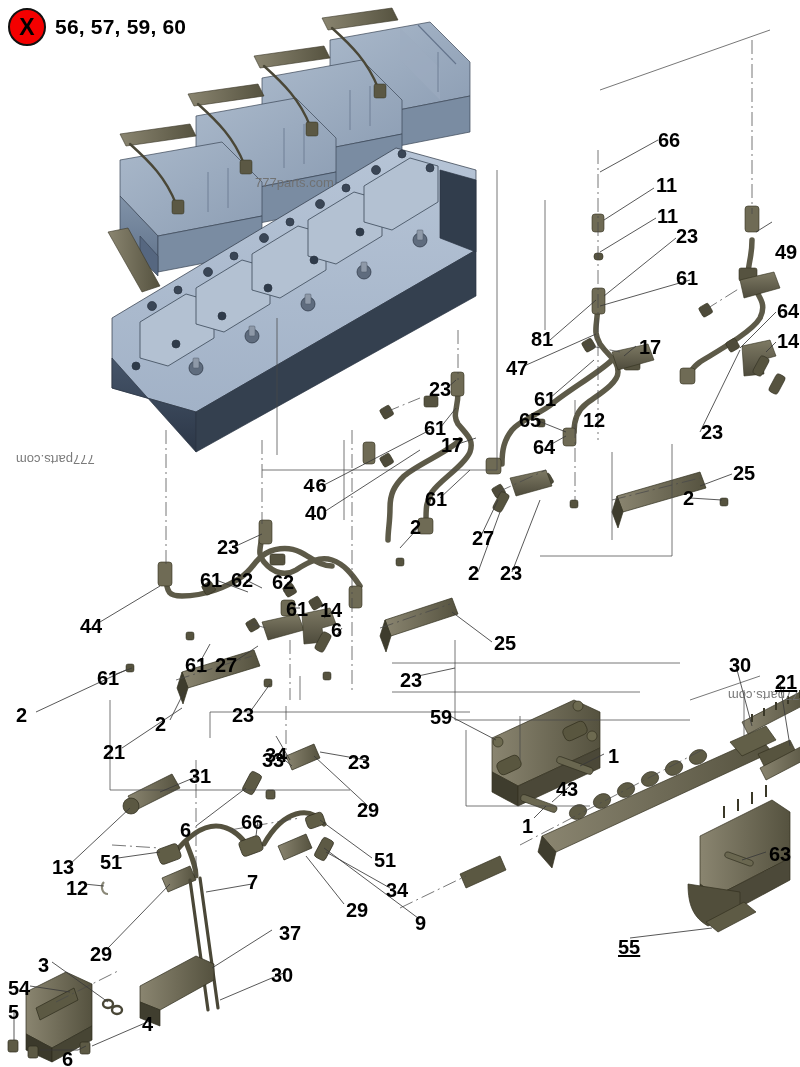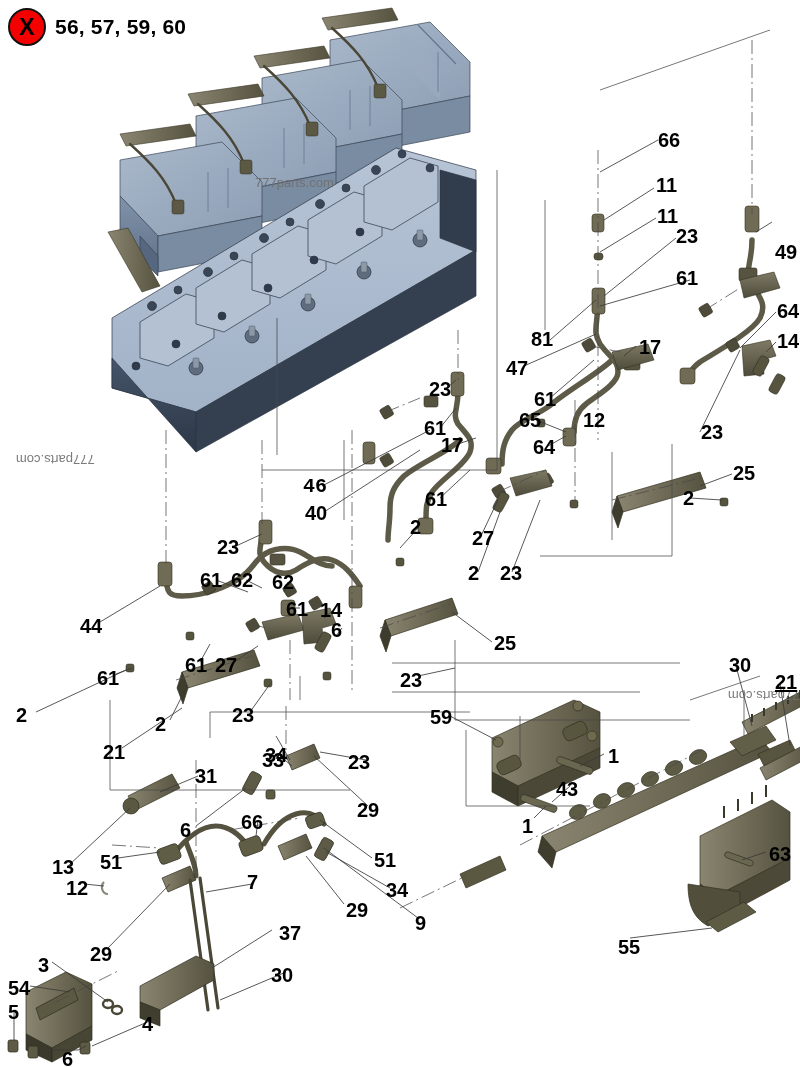--- a/index.html
+++ b/index.html
@@ -620,22 +620,22 @@
       <div class="callout" style="left: 262px; top: 750px;">33</div>
       <div class="callout" style="left: 265px; top: 745px;">34</div>
       <div class="callout" style="left: 348px; top: 752px;">23</div>
       <div class="callout" style="left: 430px; top: 707px;">59</div>
       <div class="callout" style="left: 729px; top: 655px;">30</div>
       <div class="callout" style="left: 775px; top: 672px; text-decoration: underline;">21</div>
       <div class="callout" style="left: 608px; top: 746px;">1</div>
       <div class="callout" style="left: 556px; top: 779px;">43</div>
       <div class="callout" style="left: 522px; top: 816px;">1</div>
       <div class="callout" style="left: 769px; top: 844px;">63</div>
-      <div class="callout" style="left: 618px; top: 937px;">55</div>
-      <div class="callout" style="left: 195px; top: 766px;">31</div>
+      <div class="callout" style="left: 618px; top: 937px; text-decoration: underline;">55</div>
+      <div class="callout" style="left: 189px; top: 766px;">31</div>
       <div class="callout" style="left: 357px; top: 800px;">29</div>
       <div class="callout" style="left: 180px; top: 820px;">6</div>
       <div class="callout" style="left: 241px; top: 812px;">66</div>
       <div class="callout" style="left: 100px; top: 852px;">51</div>
       <div class="callout" style="left: 374px; top: 850px;">51</div>
       <div class="callout" style="left: 52px; top: 857px;">13</div>
       <div class="callout" style="left: 66px; top: 878px;">12</div>
       <div class="callout" style="left: 386px; top: 880px;">34</div>
       <div class="callout" style="left: 346px; top: 900px;">29</div>
       <div class="callout" style="left: 415px; top: 913px;">9</div>

